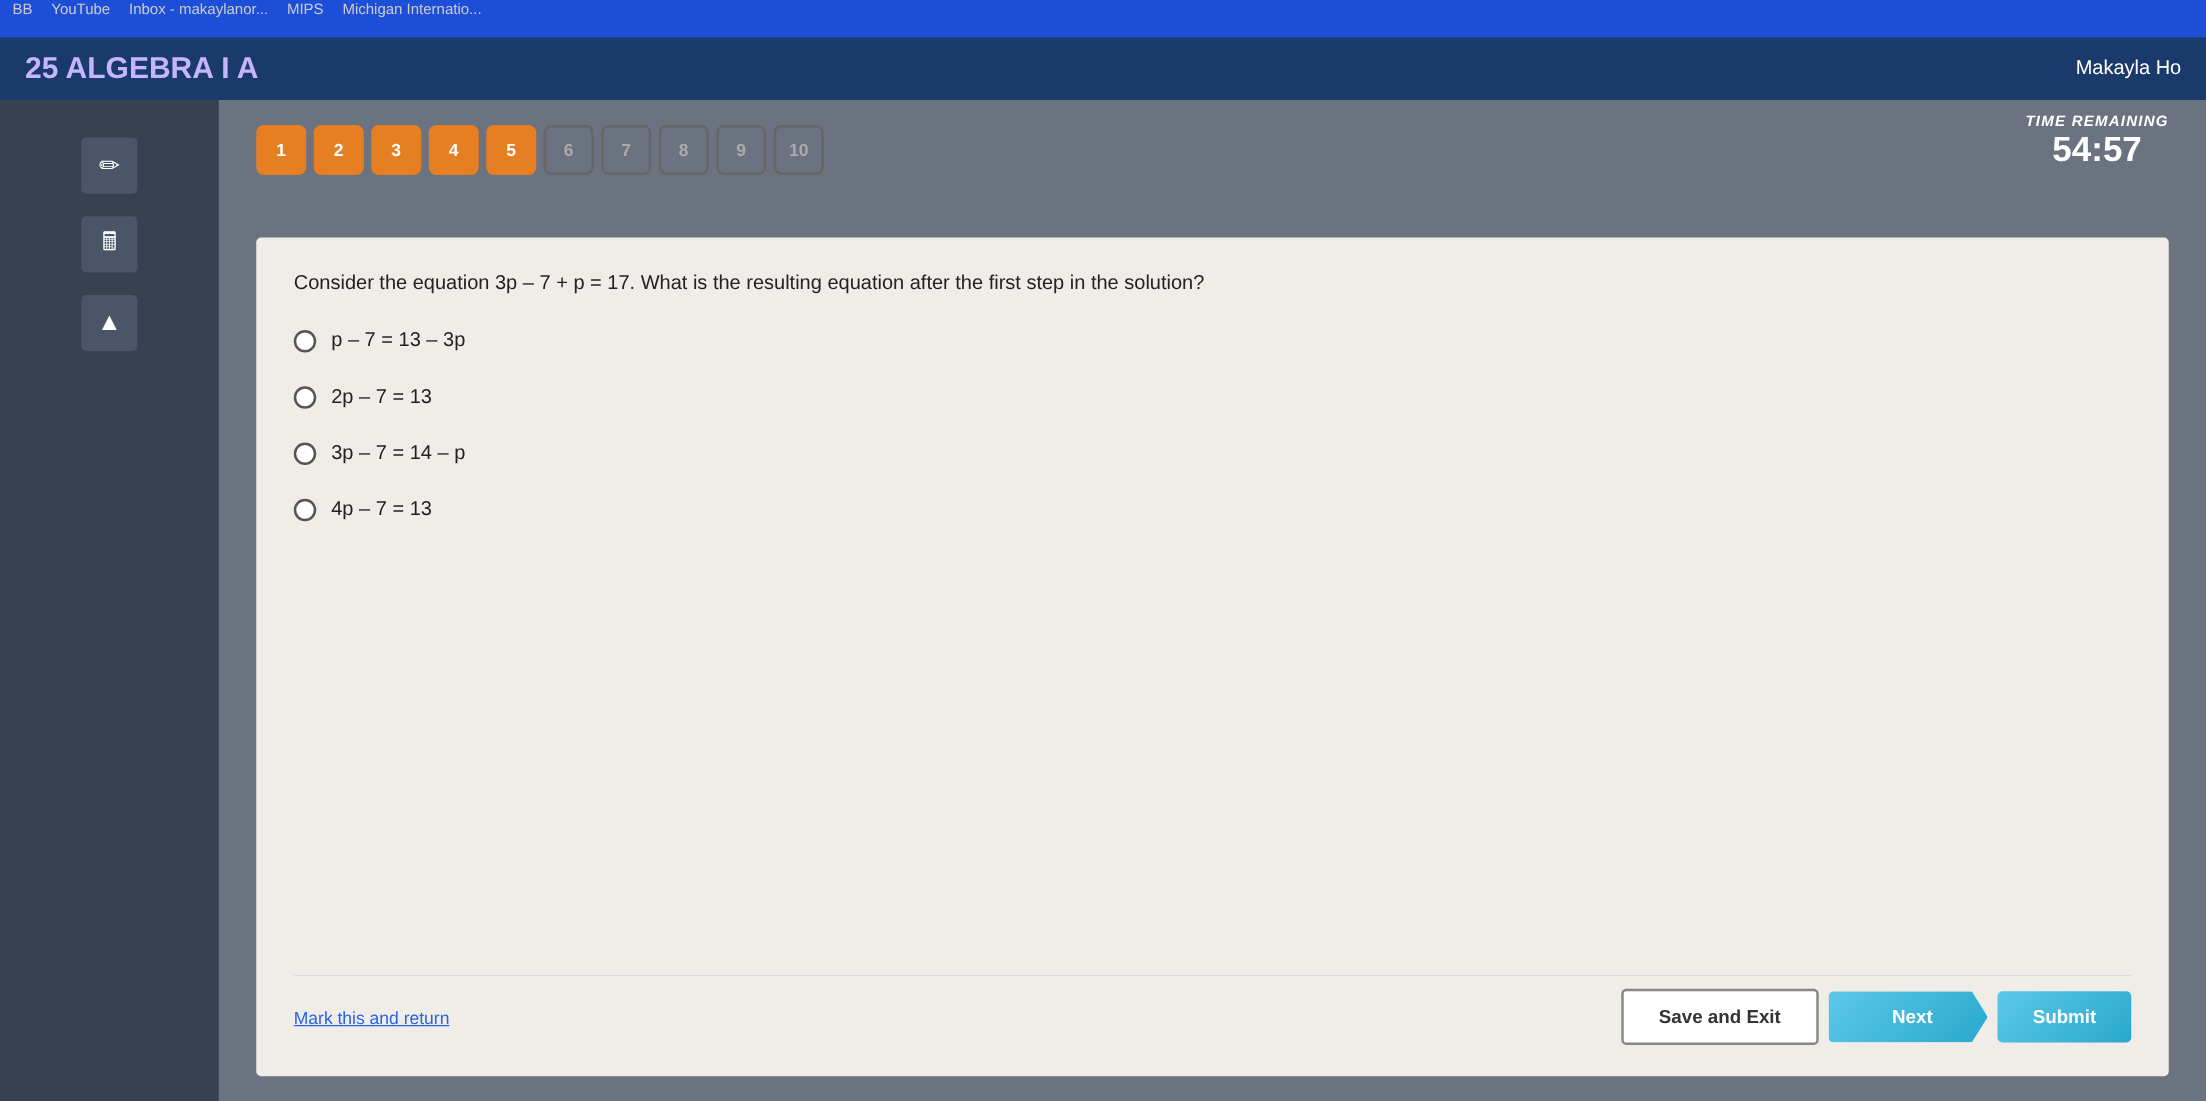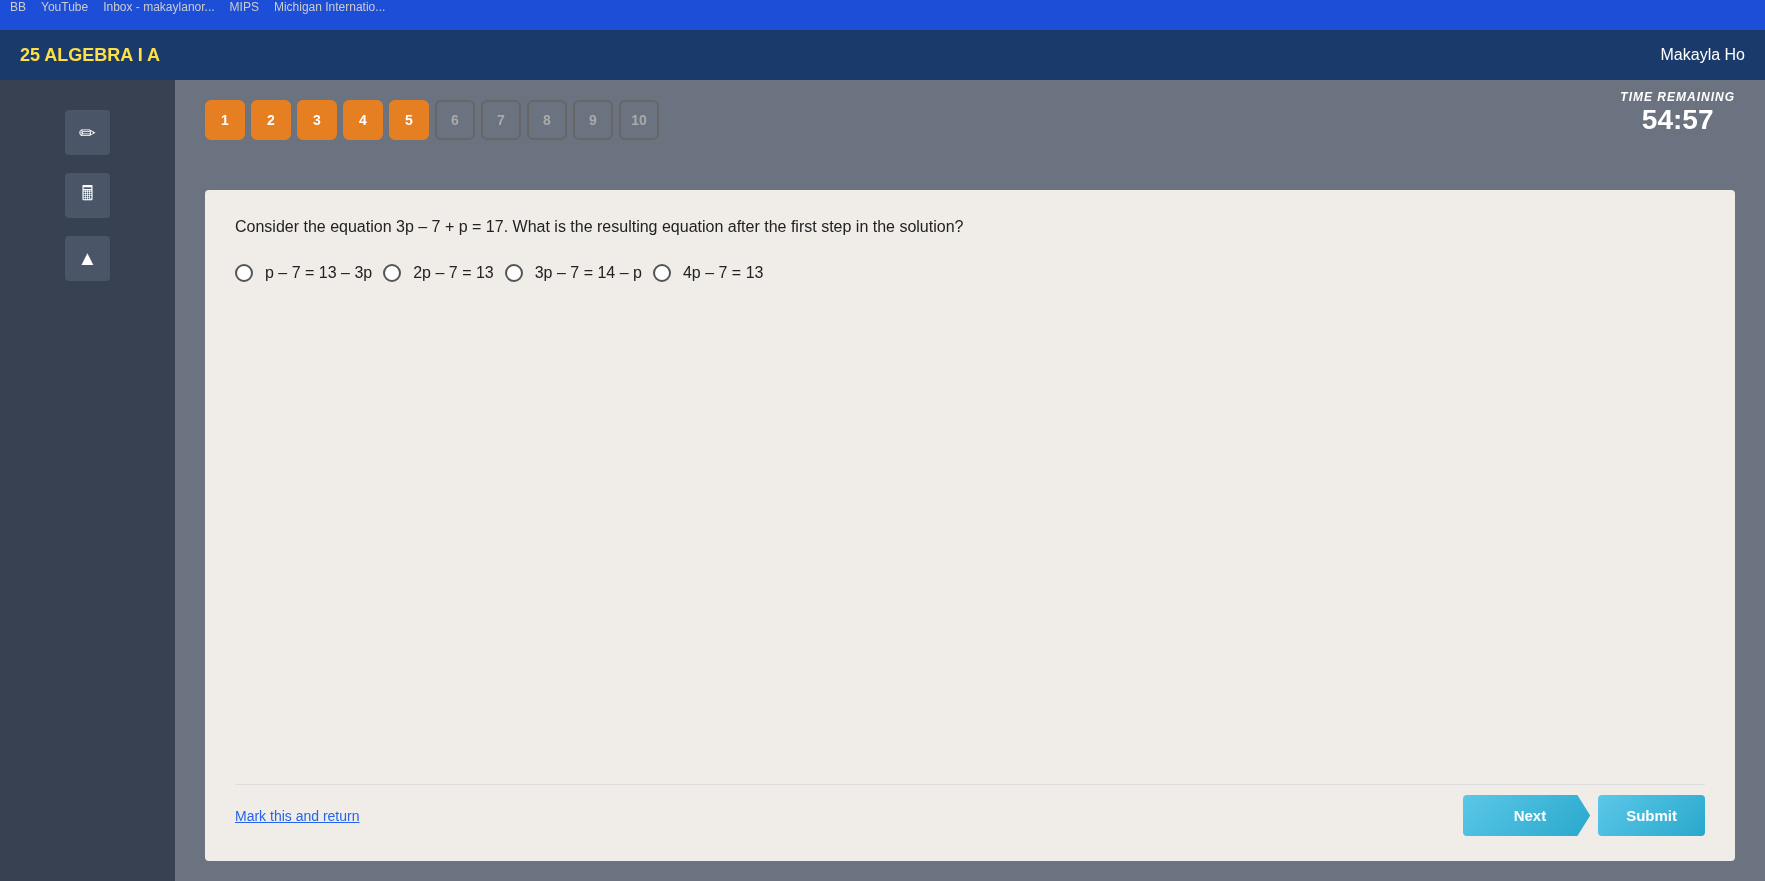--- a/index.html
+++ b/index.html
@@ -28,22 +28,22 @@
     
     .app-header {
       background: #1a3a6b;
       height: 50px;
       display: flex;
       align-items: center;
       padding: 0 20px;
       justify-content: space-between;
     }
     .app-title {
-      color: #fde047;
-      font-size: 18px;
+      color: #c4b5fd;
+      font-size: 24px;
       font-weight: bold;
     }
     .user-name {
       color: white;
       font-size: 16px;
     }
 
     
     .main-area {
       display: flex;
@@ -143,22 +143,22 @@
 
     .question-text {
       font-size: 16px;
       color: #222;
       margin-bottom: 25px;
       line-height: 1.5;
     }
 
     .answer-options {
       display: flex;
-      flex-direction: row;
-      gap: 11px;
+      flex-direction: column;
+      gap: 27px;
     }
 
     .answer-option {
       display: flex;
       align-items: center;
       gap: 12px;
       cursor: pointer;
     }
 
     .radio-circle {
@@ -348,20 +348,21 @@
           <div class="radio-circle"></div>
           <span class="option-text">4p – 7 = 13</span>
         </label>
       </div>
 
       <div style="flex: 1;"></div>
 
       <div class="bottom-nav">
         <span class="mark-return-link">Mark this and return</span>
         <div class="nav-buttons">
+          <button class="btn-save-exit">Save and Exit</button>
           <button class="btn-next">Next</button>
           <button class="btn-submit">Submit</button>
         </div>
       </div>
     </div>
 
   </div>
 </div>
 
 </body></html>

